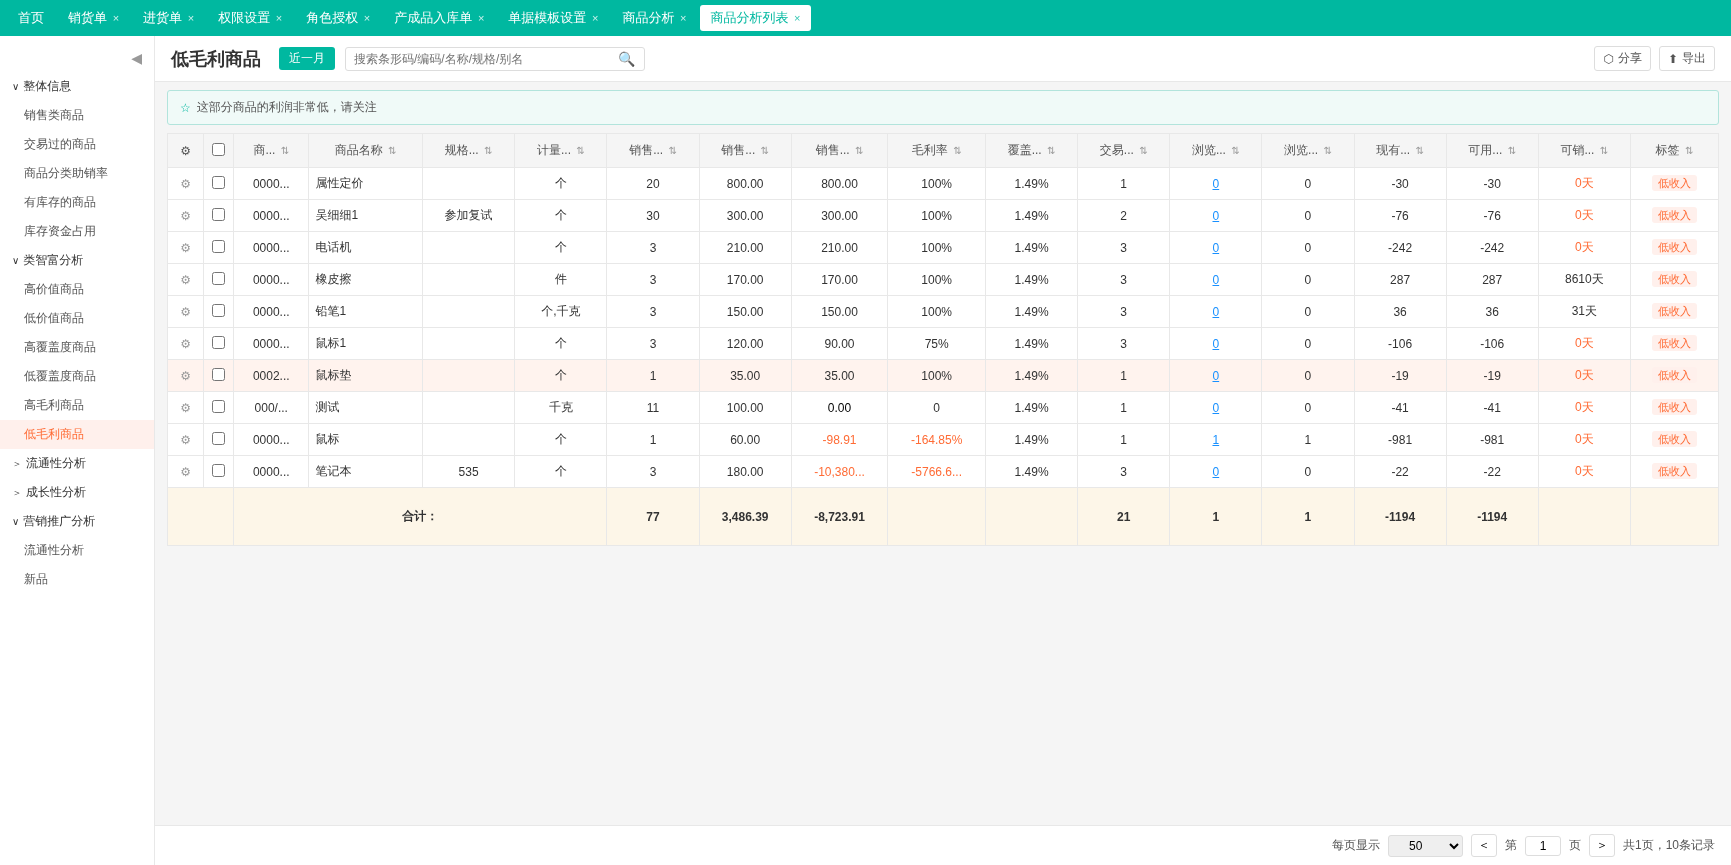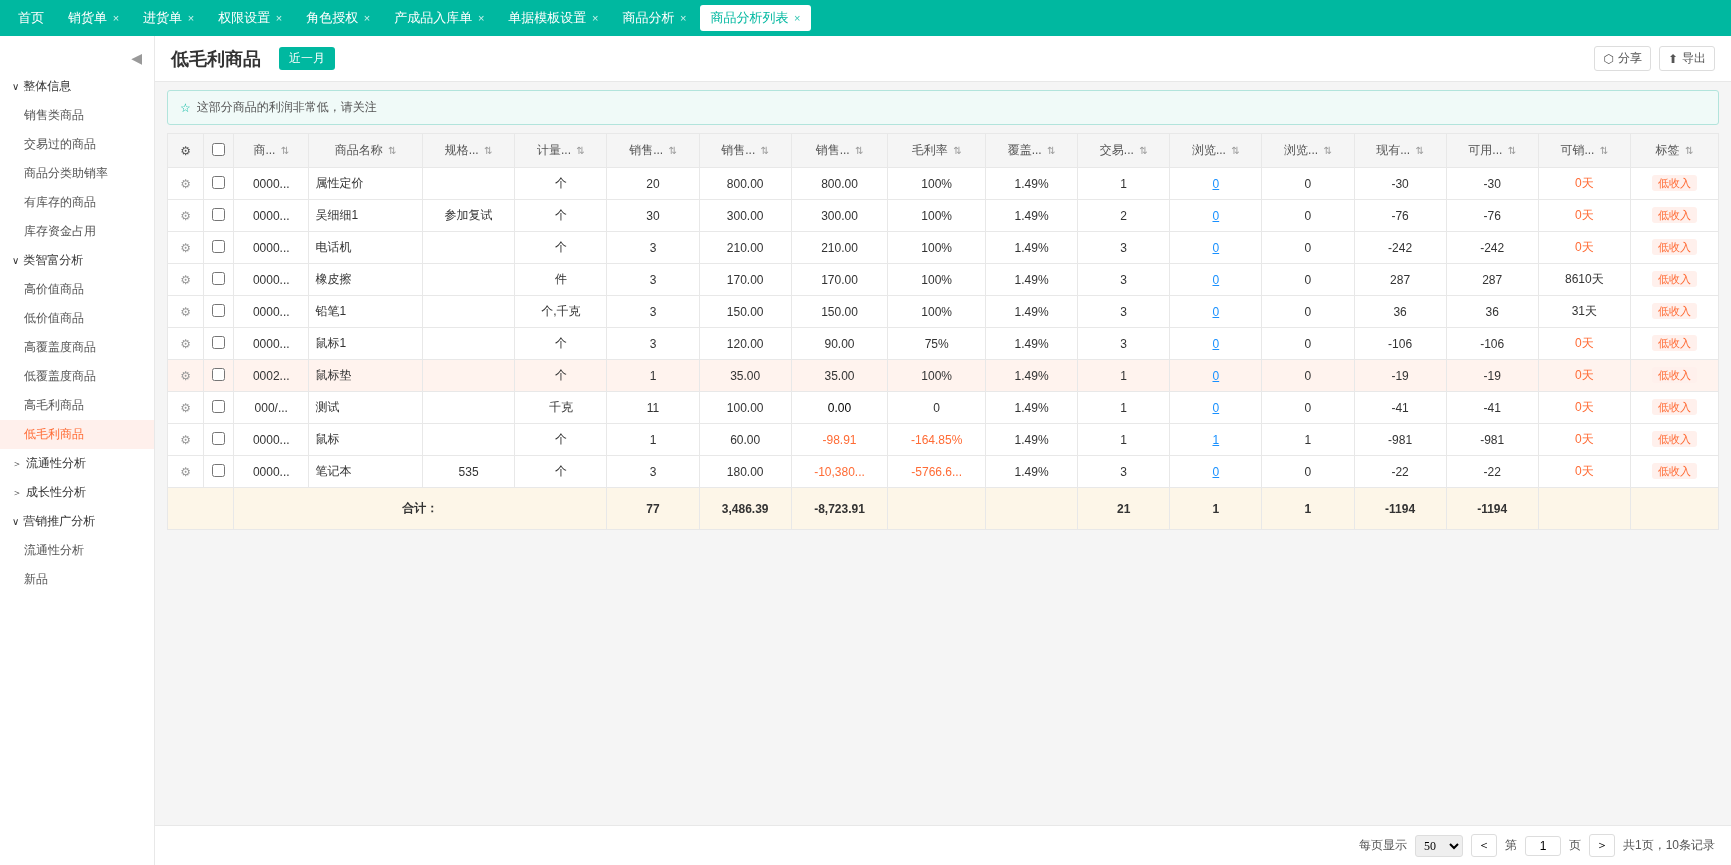--- a/index.html
+++ b/index.html
@@ -160,40 +160,39 @@
       border-radius: 3px;
       font-size: 11px;
     }
     .checkbox-cell { width: 30px; }
 
     
     .footer-row {
       background: #fdf6e8;
       font-weight: bold;
     }
-    .footer-row td { border: 1px solid #e8e8e8; padding: 12px 6px; }
+    .footer-row td { border: 1px solid #e8e8e8; padding: 20px 6px; }
 
     
     .bottom-bar {
       display: flex;
       align-items: center;
       justify-content: flex-end;
       padding: 8px 16px;
       background: #fff;
       border-top: 1px solid #e8e8e8;
       gap: 8px;
       font-size: 12px;
       color: #555;
     }
     .per-page-select {
       border: 1px solid #ddd;
       border-radius: 3px;
-      padding: 2px 4px;
-      font-size: 12px;
-      font-family: Liberation Serif, serif;
+      padding: 2px 16px;
+      font-size: 12px;
     }
     .page-nav-btn {
       border: 1px solid #ddd;
       background: #fff;
       border-radius: 3px;
       padding: 2px 6px;
       cursor: pointer;
       font-size: 12px;
     }
     .page-input {
@@ -277,20 +276,24 @@
     </div>
     <div class="sidebar-item">流通性分析</div>
     <div class="sidebar-item">新品</div>
   </aside>
 
   <div class="content">
 
     <div class="content-header">
       <span class="page-title">低毛利商品</span>
       <button class="date-filter-btn">近一月</button>
+      <div class="search-box">
+        <input type="text" placeholder="搜索条形码/编码/名称/规格/别名" style="">
+        <span class="search-icon">🔍</span>
+      </div>
       <div class="header-actions">
         <button class="action-btn">
           <span>⬡</span>
           <span>分享</span>
         </button>
         <button class="action-btn">
           <span>⬆</span>
           <span>导出</span>
         </button>
       </div>

